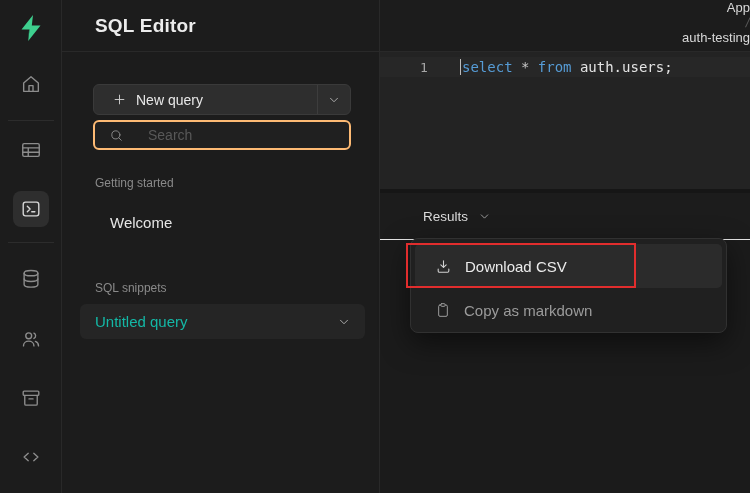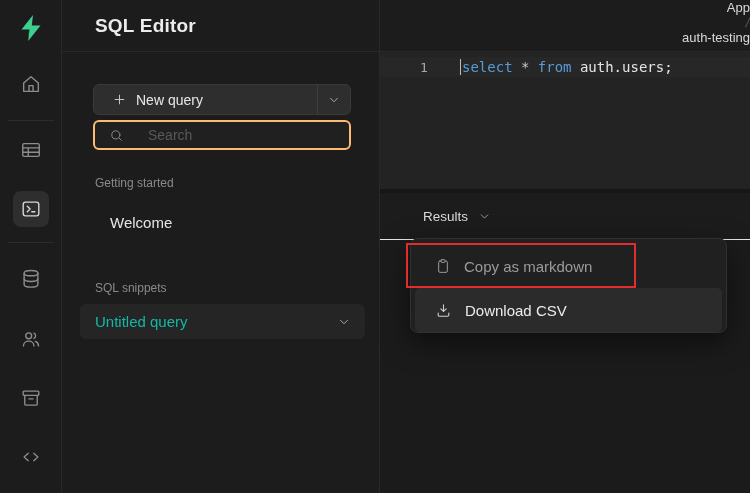--- a/index.html
+++ b/index.html
@@ -250,32 +250,32 @@
     <div class="results-header">
       <span class="results-label">Results</span>
       <svg class="ic" width="13" height="13" viewBox="0 0 24 24">
           <path d="m6 9 6 6 6-6"></path>
         </svg>
     </div>
     <div class="results-body"></div>
   </section>
 
   <div class="menu">
-    <div class="menu-item dim">
-      <svg class="ic" width="16" height="16" viewBox="0 0 24 24">
-          <rect x="5.5" y="4.5" width="13" height="17" rx="2"></rect>
-          <rect x="9" y="2.5" width="6" height="4" rx="1" fill="#202020"></rect>
-        </svg>
-      <span class="mi-label">Copy as markdown</span>
-    </div>
     <div class="menu-item hover">
       <svg class="ic" width="17" height="17" viewBox="0 0 24 24">
           <path d="M12 4v9"></path>
           <path d="m8.2 9.6 3.8 3.8 3.8-3.8"></path>
           <path d="M4.5 15.5v2.8a1.7 1.7 0 0 0 1.7 1.7h11.6a1.7 1.7 0 0 0 1.7-1.7v-2.8"></path>
         </svg>
       <span class="mi-label">Download CSV</span>
     </div>
+    <div class="menu-item dim">
+      <svg class="ic" width="16" height="16" viewBox="0 0 24 24">
+          <rect x="5.5" y="4.5" width="13" height="17" rx="2"></rect>
+          <rect x="9" y="2.5" width="6" height="4" rx="1" fill="#202020"></rect>
+        </svg>
+      <span class="mi-label">Copy as markdown</span>
+    </div>
   </div>
 
   <div class="annotation"></div>
 
 </div>
 
 </body></html>

